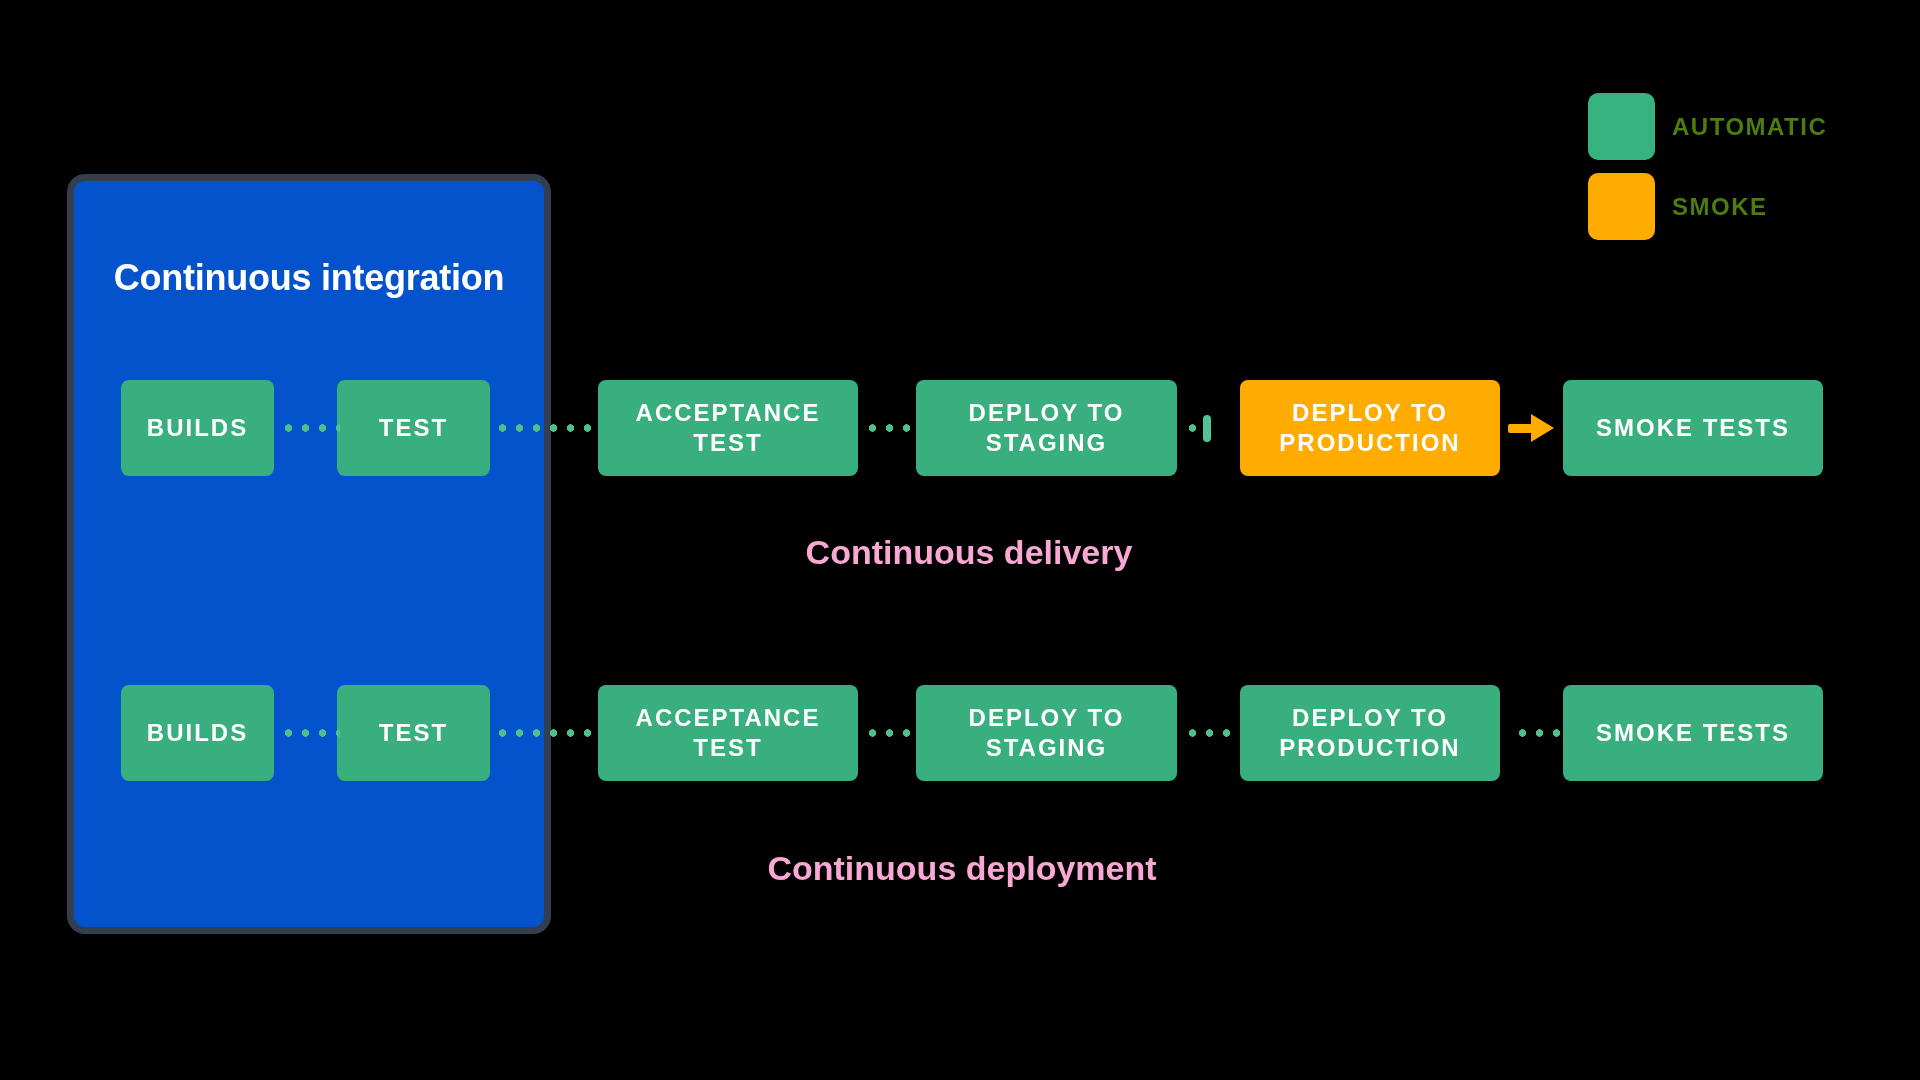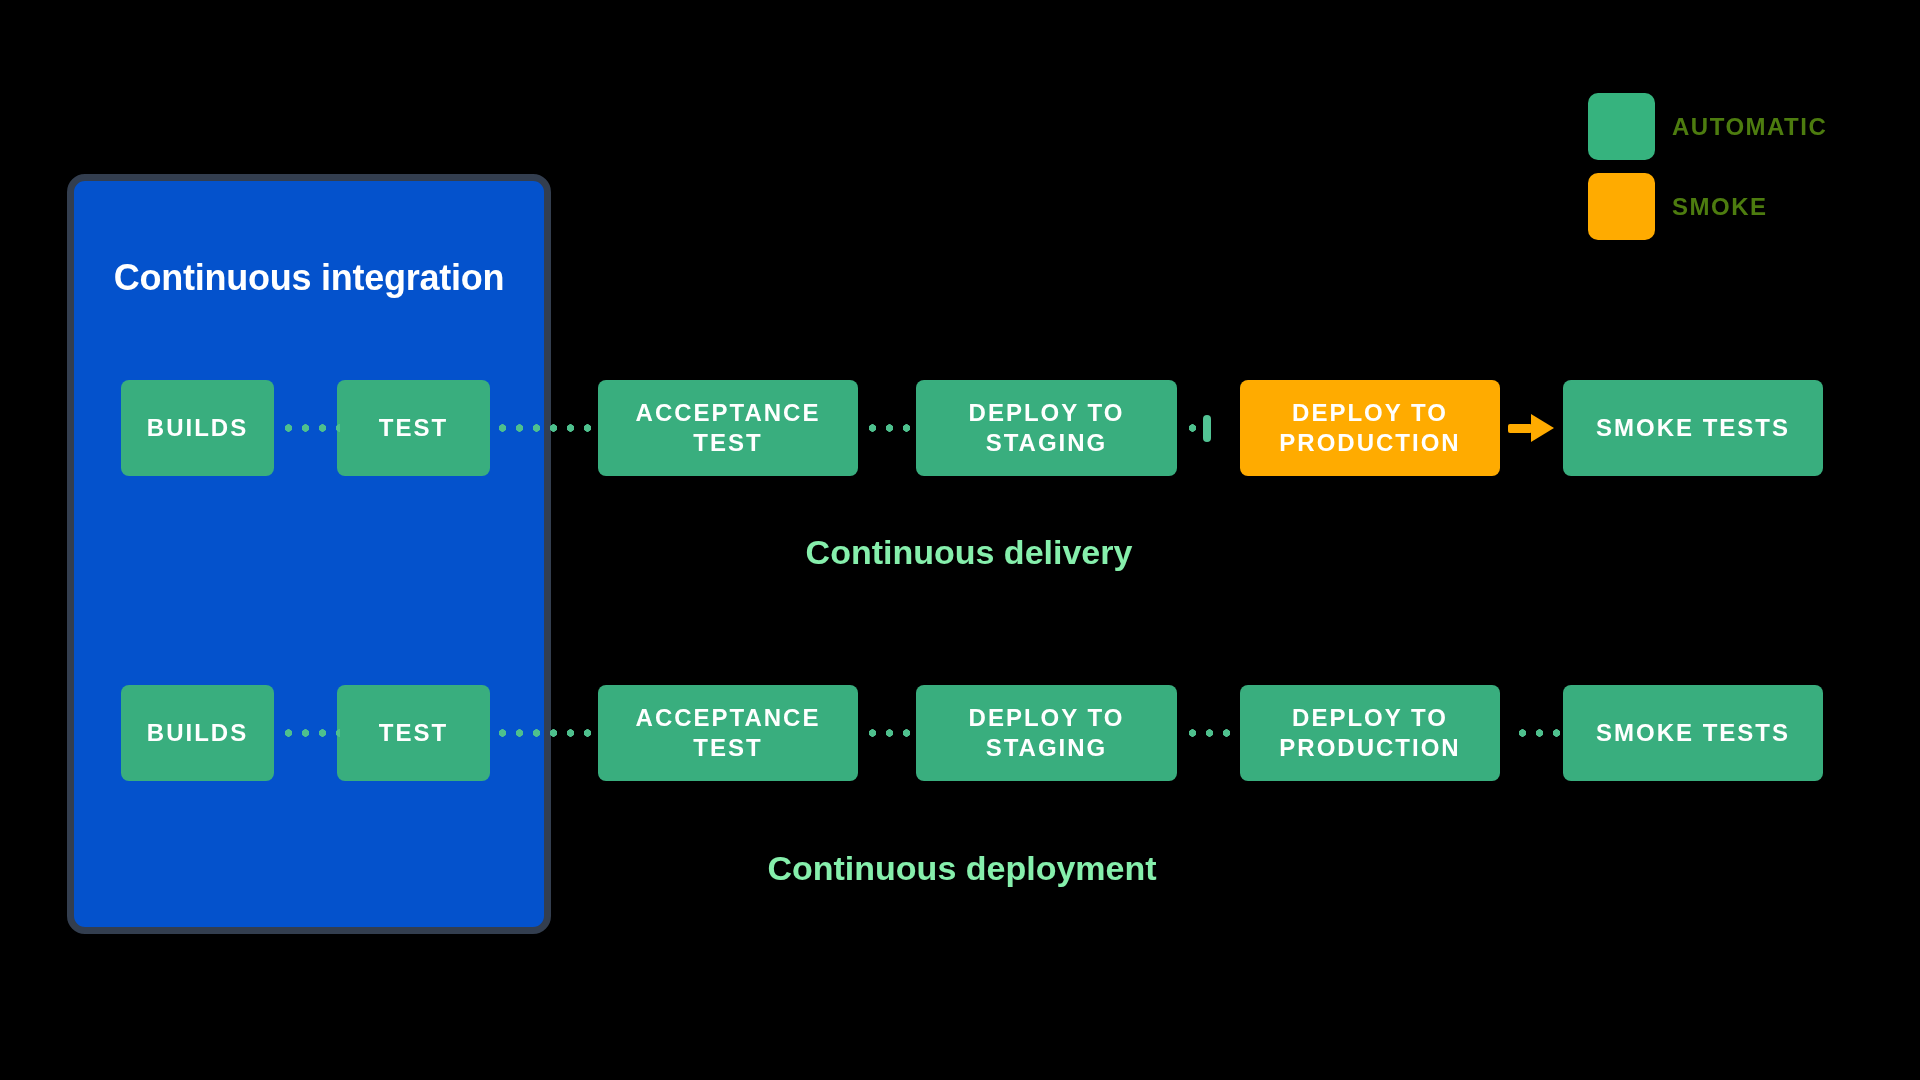--- a/index.html
+++ b/index.html
@@ -69,21 +69,21 @@
   .arrow .head{
     position:absolute;left:23px;top:0;width:0;height:0;
     border-top:14px solid transparent;border-bottom:14px solid transparent;
     border-left:23px solid #FFAB00;
   }
 
   
   .section-label{
     position:absolute;width:600px;
     text-align:center;
-    color:#86efac;
+    color:#f9a8d4;
     font-size:34px;font-weight:700;
     line-height:42px;
   }
   #label-delivery{left:669px;top:531px;}
   #label-deployment{left:662px;top:847px;}
 
   
   .legend-swatch{
     position:absolute;left:1588px;width:67px;height:67px;border-radius:10px;
   }

